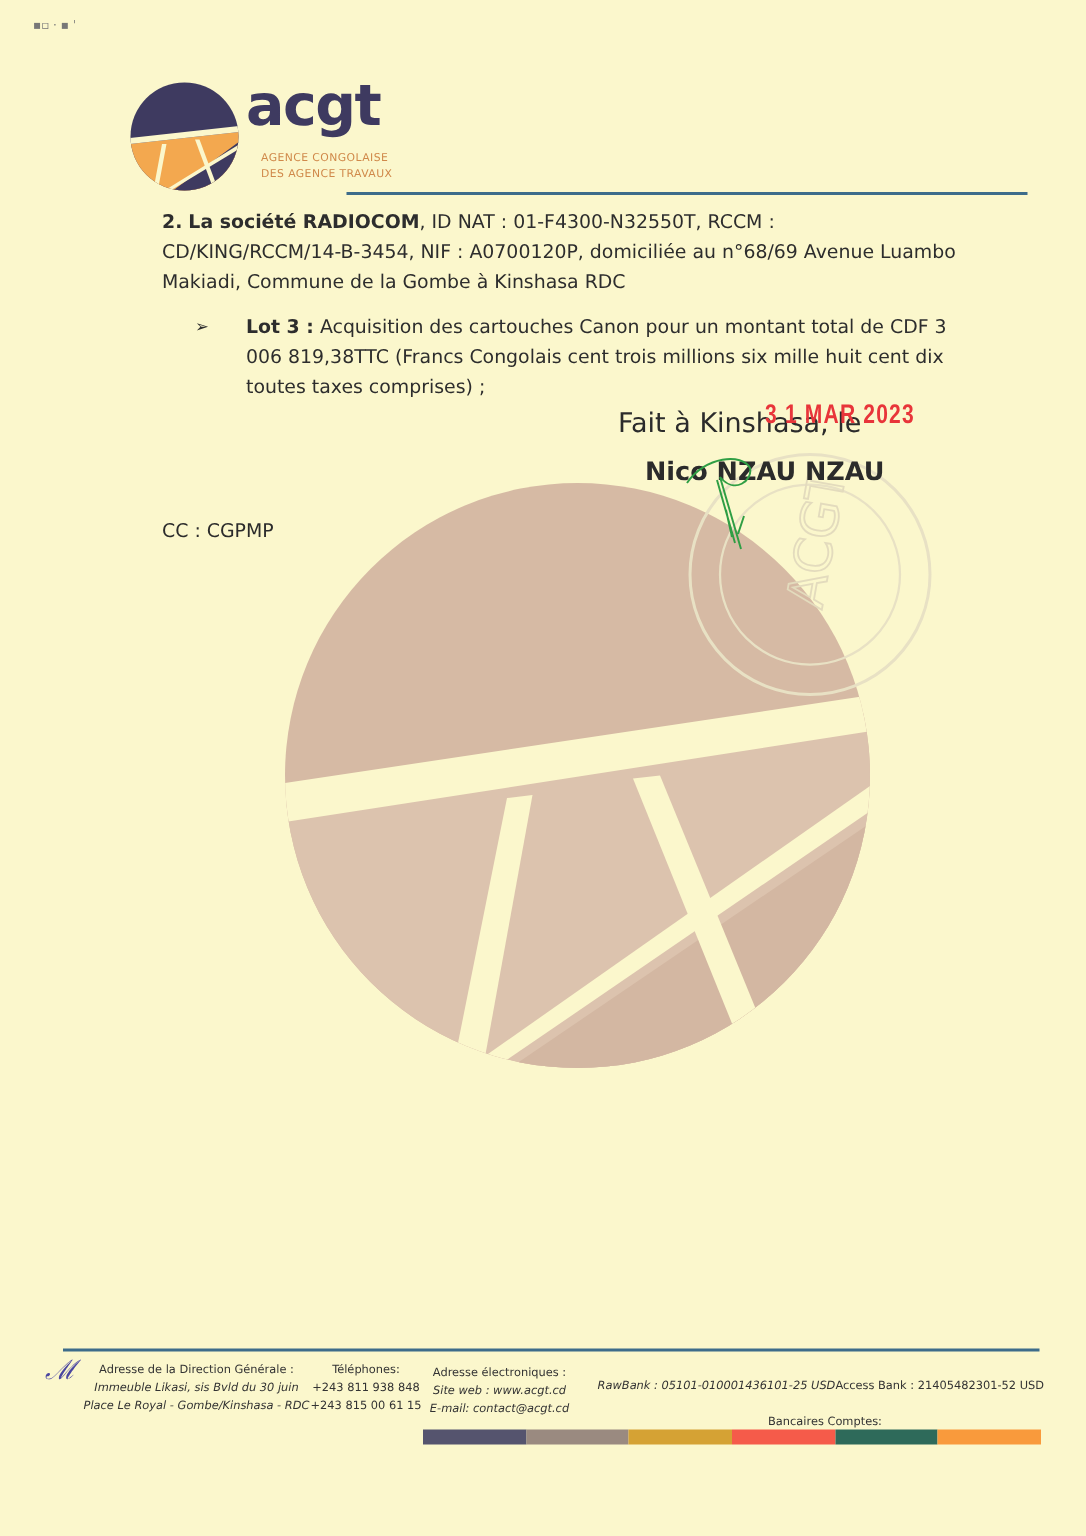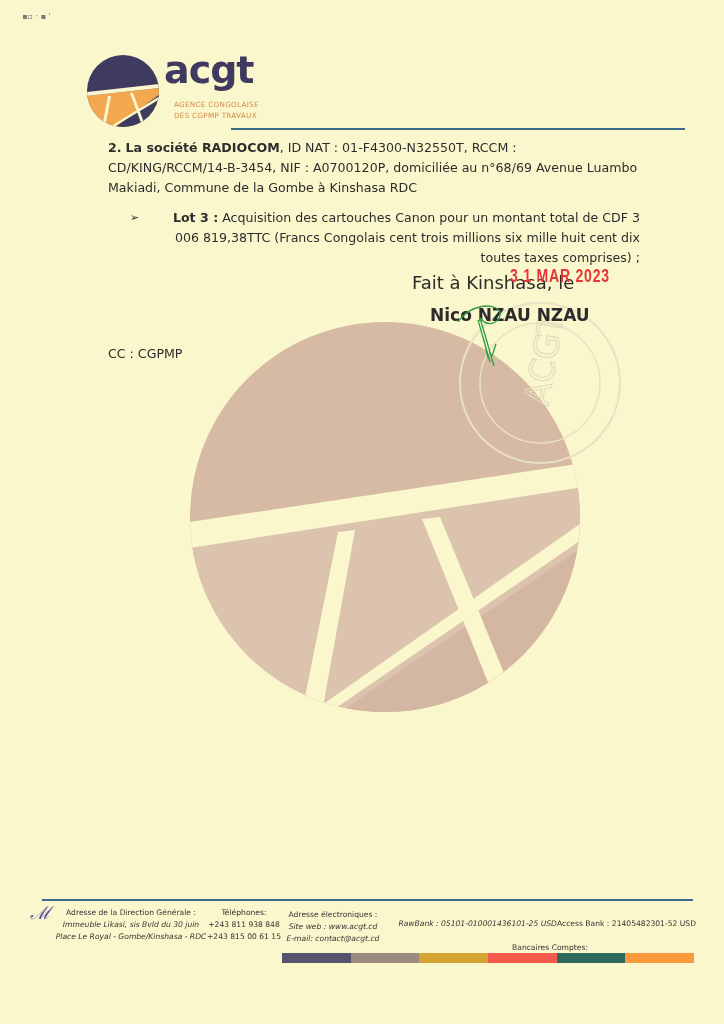--- a/index.html
+++ b/index.html
@@ -16,21 +16,21 @@
   #logo-sub { left:174px; top:99px; font-size:7.2px; color:#d0894a; line-height:11px; letter-spacing:0.3px; }
   #header-rule { left:231px; top:128px; width:454px; height:2px; background:#3d6c8a; }
 
   
   .txt { font-size:12.6px; line-height:20px; color:#2d2d2d; }
   #para2 { left:108px; top:138px; width:530px; }
   #para2 .num { font-weight:bold; }
   #para2 b { font-weight:bold; }
   #lot { left:130px; top:208px; width:510px; }
   #lot .bullet { position:absolute; left:0; top:0; font-size:11px; }
-  #lot .lot-text { margin-left:34px; display:block;text-align:right; }
+  #lot .lot-text { margin-left:34px; display:block; }
   #fait { left:412px; top:272px; font-size:18px; }
   #date-stamp { left:510px; top:266px; font-size:18px; font-weight:bold; color:#e8353a; letter-spacing:1px; transform:scaleX(0.78); transform-origin:left; font-family:"Liberation Sans Narrow","Liberation Sans", sans-serif; }
   #signer { left:430px; top:305px; font-size:17px; font-weight:bold; }
   #cc { left:108px; top:346px; font-size:12.6px; }
 
   
   #watermark { left:190px; top:322px; width:400px; height:390px; }
   #seal { left:455px; top:298px; width:170px; height:170px; }
   #signature { left:450px; top:300px; width:80px; height:80px; }
 
@@ -65,21 +65,21 @@
     <polygon points="74,40 74,74 28,74" fill="#3e3a60"></polygon>
     <polygon points="0,38 74,30 74,34 0,42" fill="#fbf7cc"></polygon>
     <polygon points="22,42 25,42 19,74 16,74" fill="#fbf7cc"></polygon>
     <polygon points="44,39 47,39 60,74 57,74" fill="#fbf7cc"></polygon>
     <polygon points="74,42 74,45 26,74 22,74" fill="#fbf7cc"></polygon>
   </g>
 </svg>
 <div class="abs" id="logo-word">acgt</div>
 <div class="abs" id="logo-sub">
   <div>AGENCE CONGOLAISE</div>
-  <div>DES CGPMP TRAVAUX</div>
+  <div>DES AGENCE TRAVAUX</div>
 </div>
 <div class="abs" id="header-rule"></div>
 
 <svg class="abs" id="watermark" viewBox="0 0 400 390">
   <defs>
       <clipPath id="wc">
         <circle cx="195" cy="195" r="195"></circle>
       </clipPath>
     </defs>
   <g clip-path="url(#wc)">

